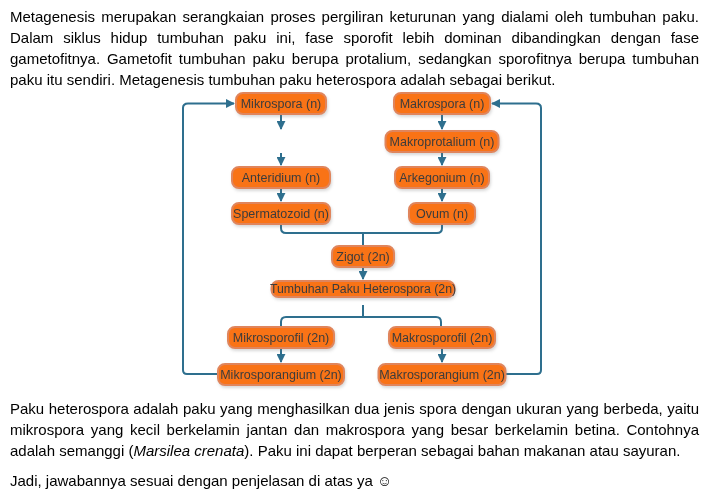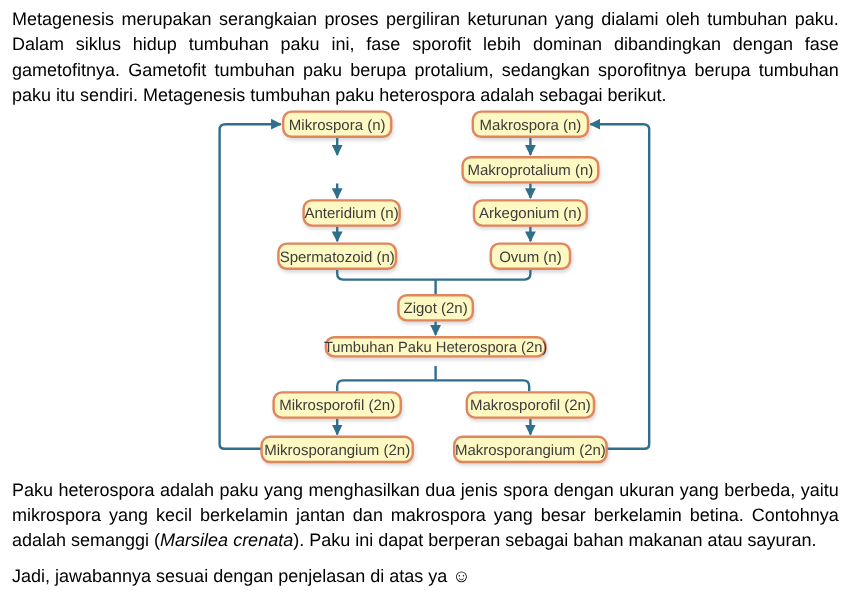--- a/index.html
+++ b/index.html
@@ -23,31 +23,31 @@
   .para3{margin-top:9px;}
 
   
   .diagram{position:relative;height:300px;margin-top:2px;}
   .diagram svg{position:absolute;left:0;top:0;}
   .ln{fill:none;stroke:var(--line);stroke-width:2;}
   .arr{marker-end:url(#ah);}
   .node{
     position:absolute;transform:translateX(-50%);
     box-sizing:border-box;height:23px;
-    border:2px solid var(--box-border);border-radius:8px;background:#fef9c3;
+    border:2px solid var(--box-border);border-radius:8px;background:#f97316;
     display:flex;align-items:center;justify-content:center;
     font-size:12.5px;color:var(--box-text);white-space:nowrap;
     box-shadow:1px 2px 3px rgba(120,120,120,.28);
     z-index:2;
   }
   .n-mikrospora{left:271px;top:0;width:92px}
   .n-makrospora{left:432px;top:0;width:98px}
   .n-mikroprotalium{left:271px;top:38px;width:108px}
   .n-makroprotalium{left:432px;top:38px;width:115px}
-  .n-anteridium{left:283px;top:74px;width:82px}
+  .n-anteridium{left:271px;top:74px;width:100px}
   .n-arkegonium{left:432px;top:74px;width:96px}
   .n-spermatozoid{left:271px;top:110px;width:100px}
   .n-ovum{left:432px;top:110px;width:68px}
   .n-zigot{left:353px;top:153px;width:64px}
   .n-tumbuhan{left:353px;top:188px;width:185px;height:18px;font-size:12.3px}
   .n-mikrosporofil{left:271px;top:234px;width:108px}
   .n-makrosporofil{left:432px;top:234px;width:108px}
   .n-mikrosporangium{left:271px;top:271px;width:128px}
   .n-makrosporangium{left:432px;top:271px;width:129px}
 </style>

